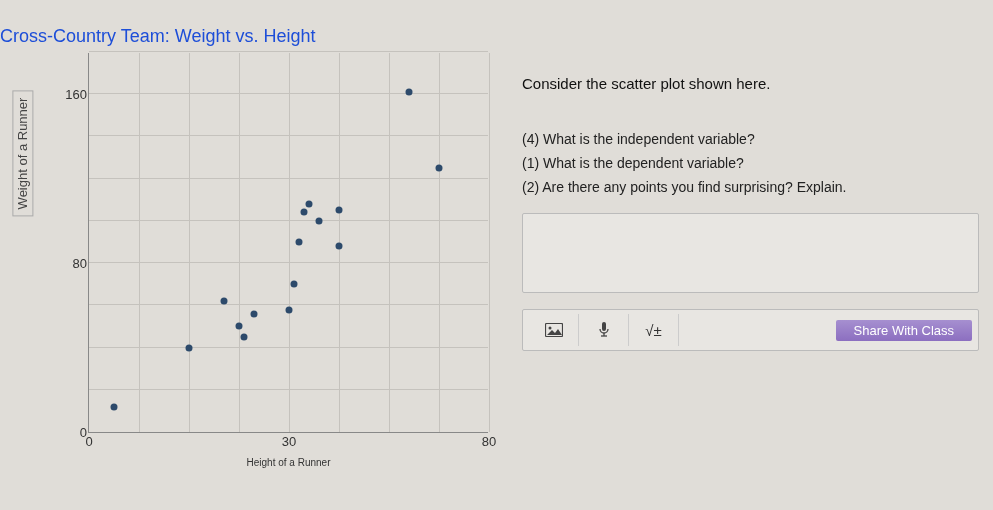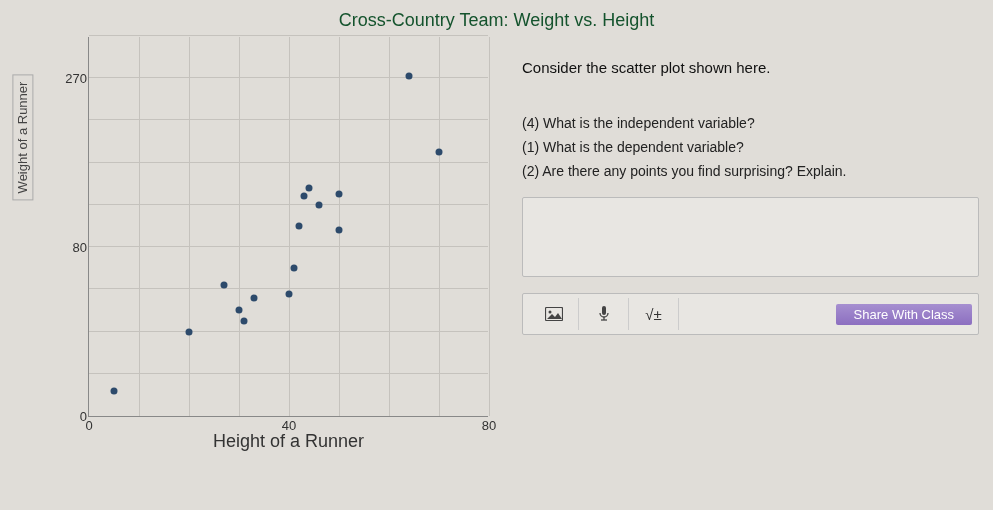--- a/index.html
+++ b/index.html
@@ -10,24 +10,23 @@
     height: 510px;
     overflow: hidden;
     color: #222;
   }
   .container {
     width: 100%; height: 100%;
     display: flex;
     flex-direction: column;
   }
   .title {
-    text-align: center;
     font-size: 18px;
-    padding: 10px 0 6px 0;
-    color: #14532d;
+    padding: 26px 0 6px 0;
+    color: #1d4ed8;
     font-weight: 400;
   }
   .main {
     flex: 1;
     display: flex;
     padding: 0 8px 8px 8px;
     gap: 10px;
   }
   .chart-wrap {
     width: 500px;
@@ -64,21 +63,21 @@
     border-bottom: 1.5px solid #888;
   }
   .gridline-h { position:absolute; left:0; right:0; border-top:1px solid #c5c2bd; }
   .gridline-v { position:absolute; top:0; bottom:0; border-left:1px solid #c5c2bd; }
   .point {
     position:absolute; width:7px; height:7px; border-radius:50%;
     background:#2d4a6b; transform: translate(-50%, 50%);
   }
   .xlabel {
     position:absolute; bottom:-36px; left:0; right:0; text-align:center;
-    font-size:18px; color:#333;
+    font-size:10px; color:#333;
   }
   .ytick-col {
     position:absolute; left:-30px; top:0; width:28px; height:100%;
   }
   .xtick-row {
     position:absolute; left:0; bottom:-18px; width:100%; height:16px;
   }
 
   .right {
     flex: 1;
@@ -125,25 +124,25 @@
   <div class="main">
     <div class="chart-wrap">
       <div class="ylabel-wrap">
         <div class="ylabel">Weight of a Runner</div>
       </div>
       <div class="plot-outer">
         <div class="plot" id="plot">
           <div class="ytick-col" id="ytick-col">
               <div class="ytick" style="bottom: 0px; transform: translateY(50%);">0</div>
               <div class="ytick" style="bottom: 168.889px; transform: translateY(50%);">80</div>
-              <div class="ytick" style="bottom: 337.778px; transform: translateY(50%);">270</div>
+              <div class="ytick" style="bottom: 337.778px; transform: translateY(50%);">160</div>
             </div>
           <div class="xtick-row" id="xtick-row">
               <div class="xtick" style="left: 0px;">0</div>
-              <div class="xtick" style="left: 200px;">40</div>
+              <div class="xtick" style="left: 200px;">30</div>
               <div class="xtick" style="left: 400px;">80</div>
             </div>
           <div class="xlabel">Height of a Runner</div>
         <div class="gridline-v" style="left: 50px;"></div>
             <div class="gridline-v" style="left: 100px;"></div>
             <div class="gridline-v" style="left: 150px;"></div>
             <div class="gridline-v" style="left: 200px;"></div>
             <div class="gridline-v" style="left: 250px;"></div>
             <div class="gridline-v" style="left: 300px;"></div>
             <div class="gridline-v" style="left: 350px;"></div>

